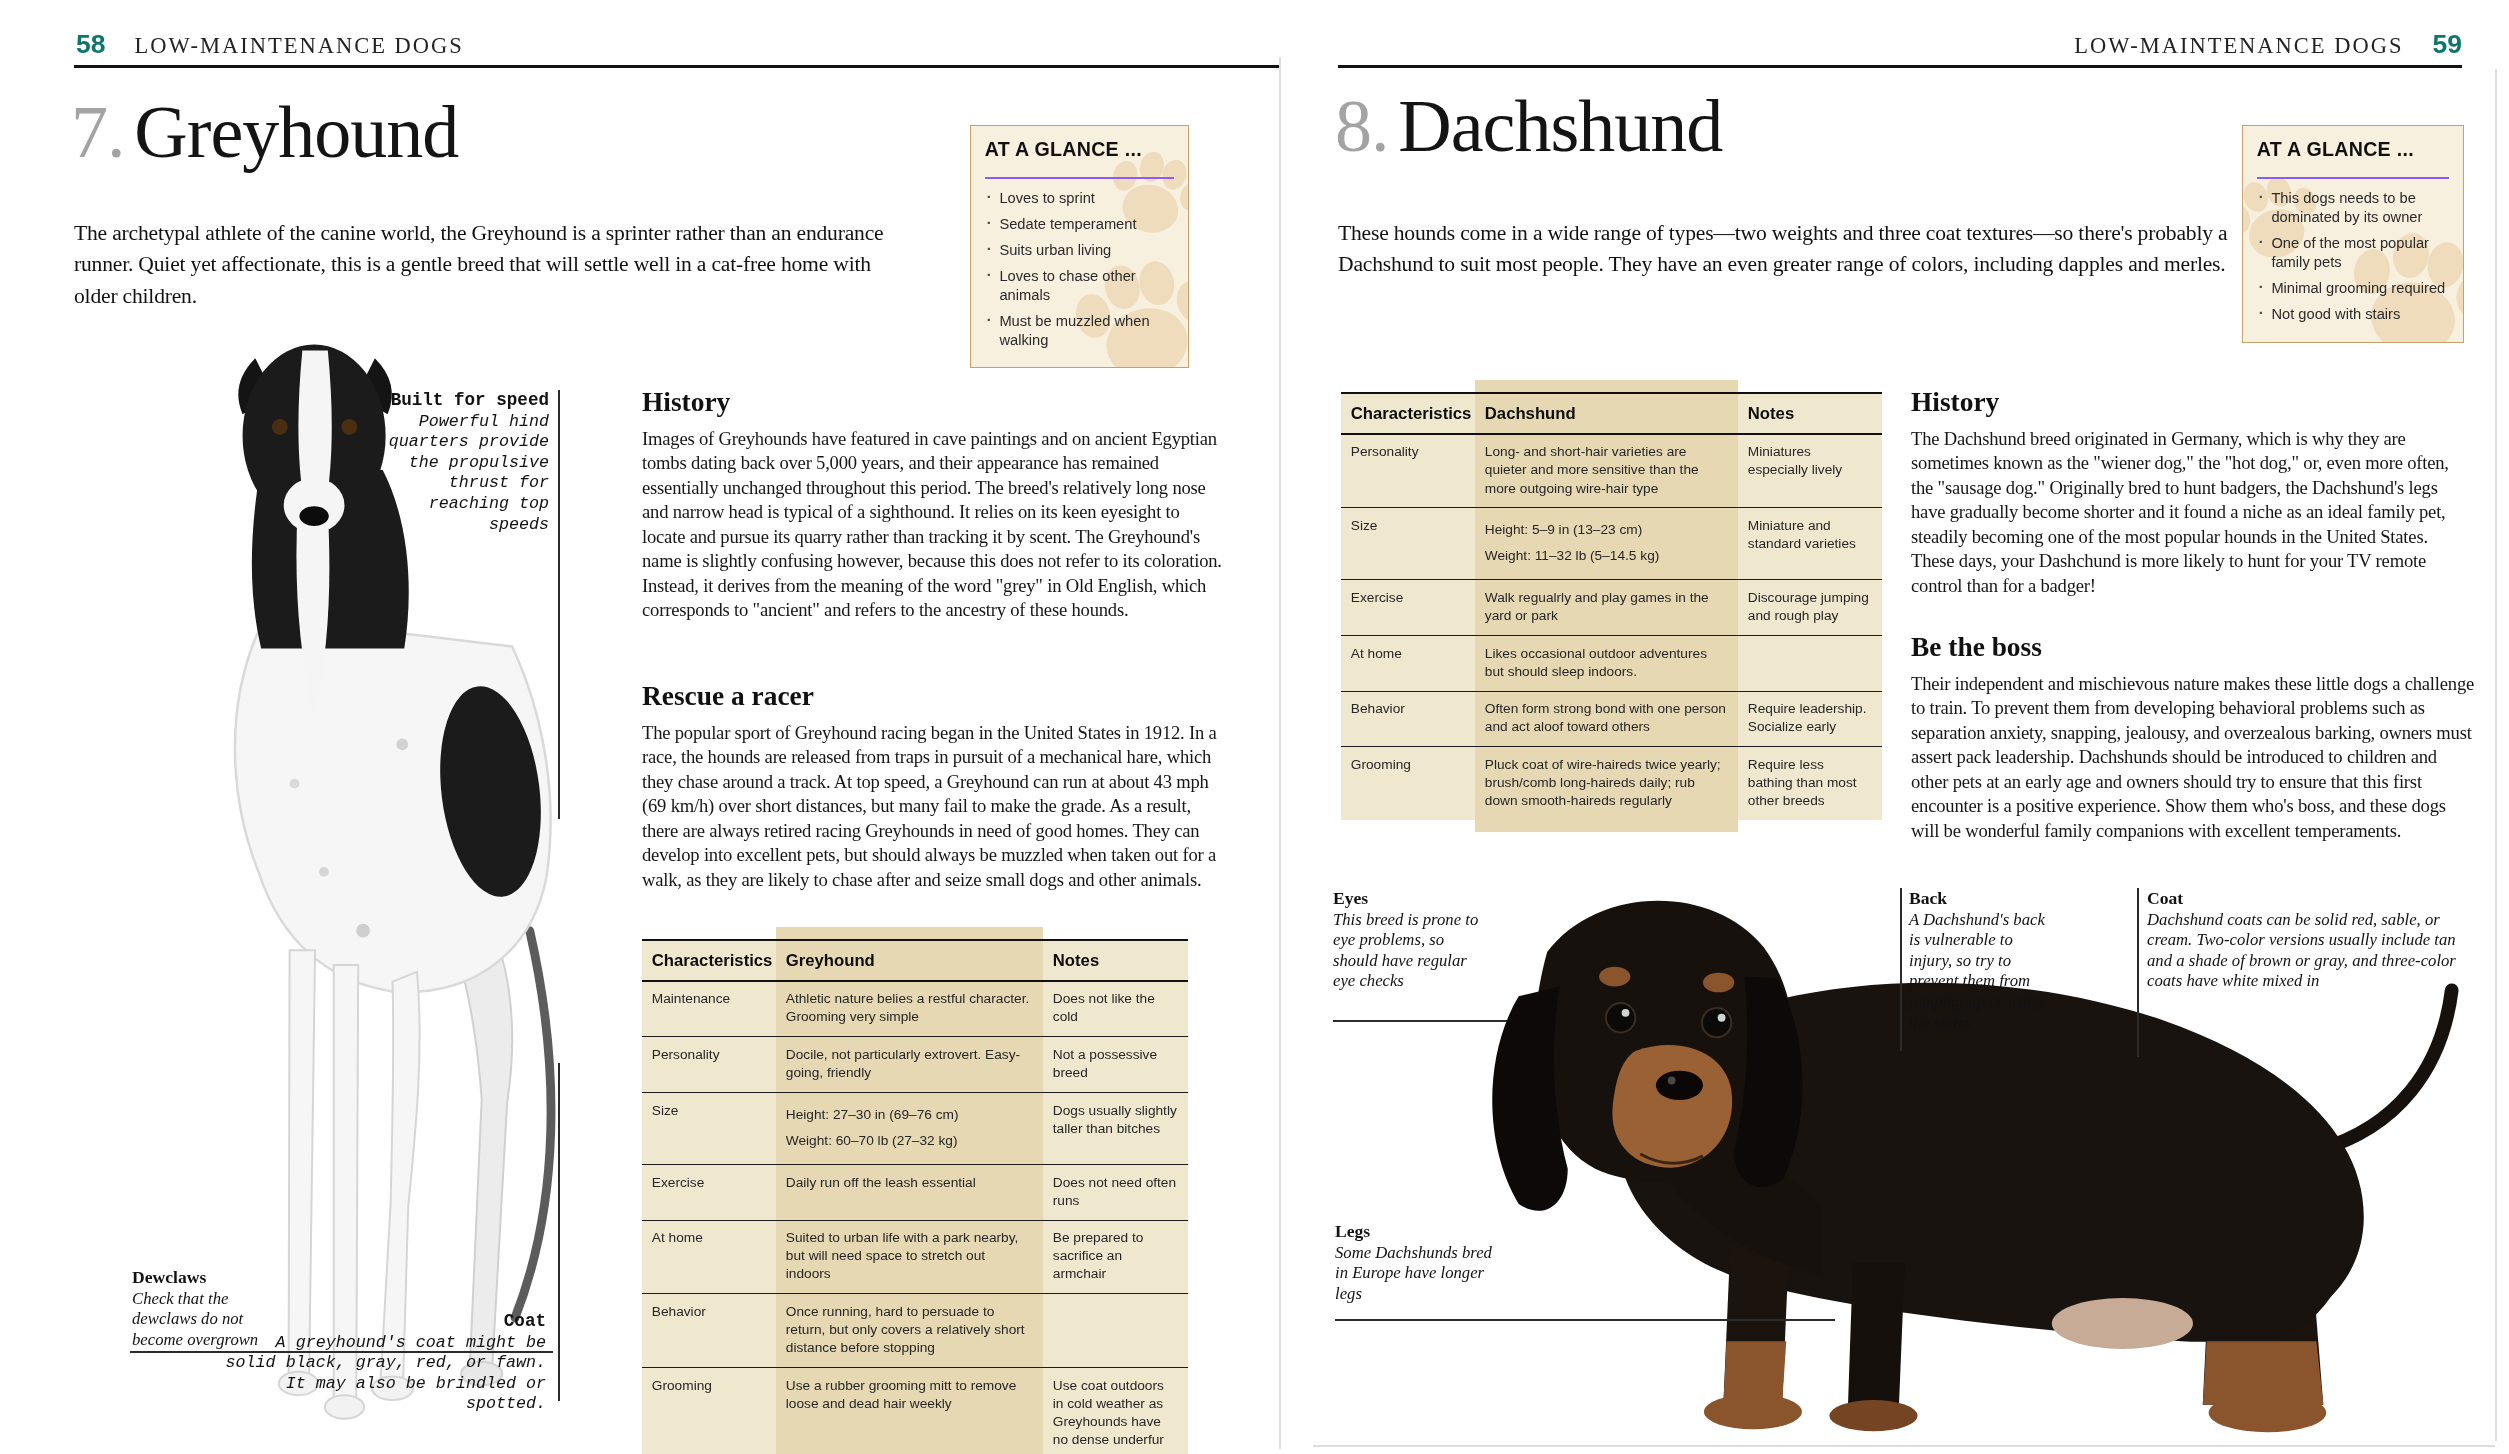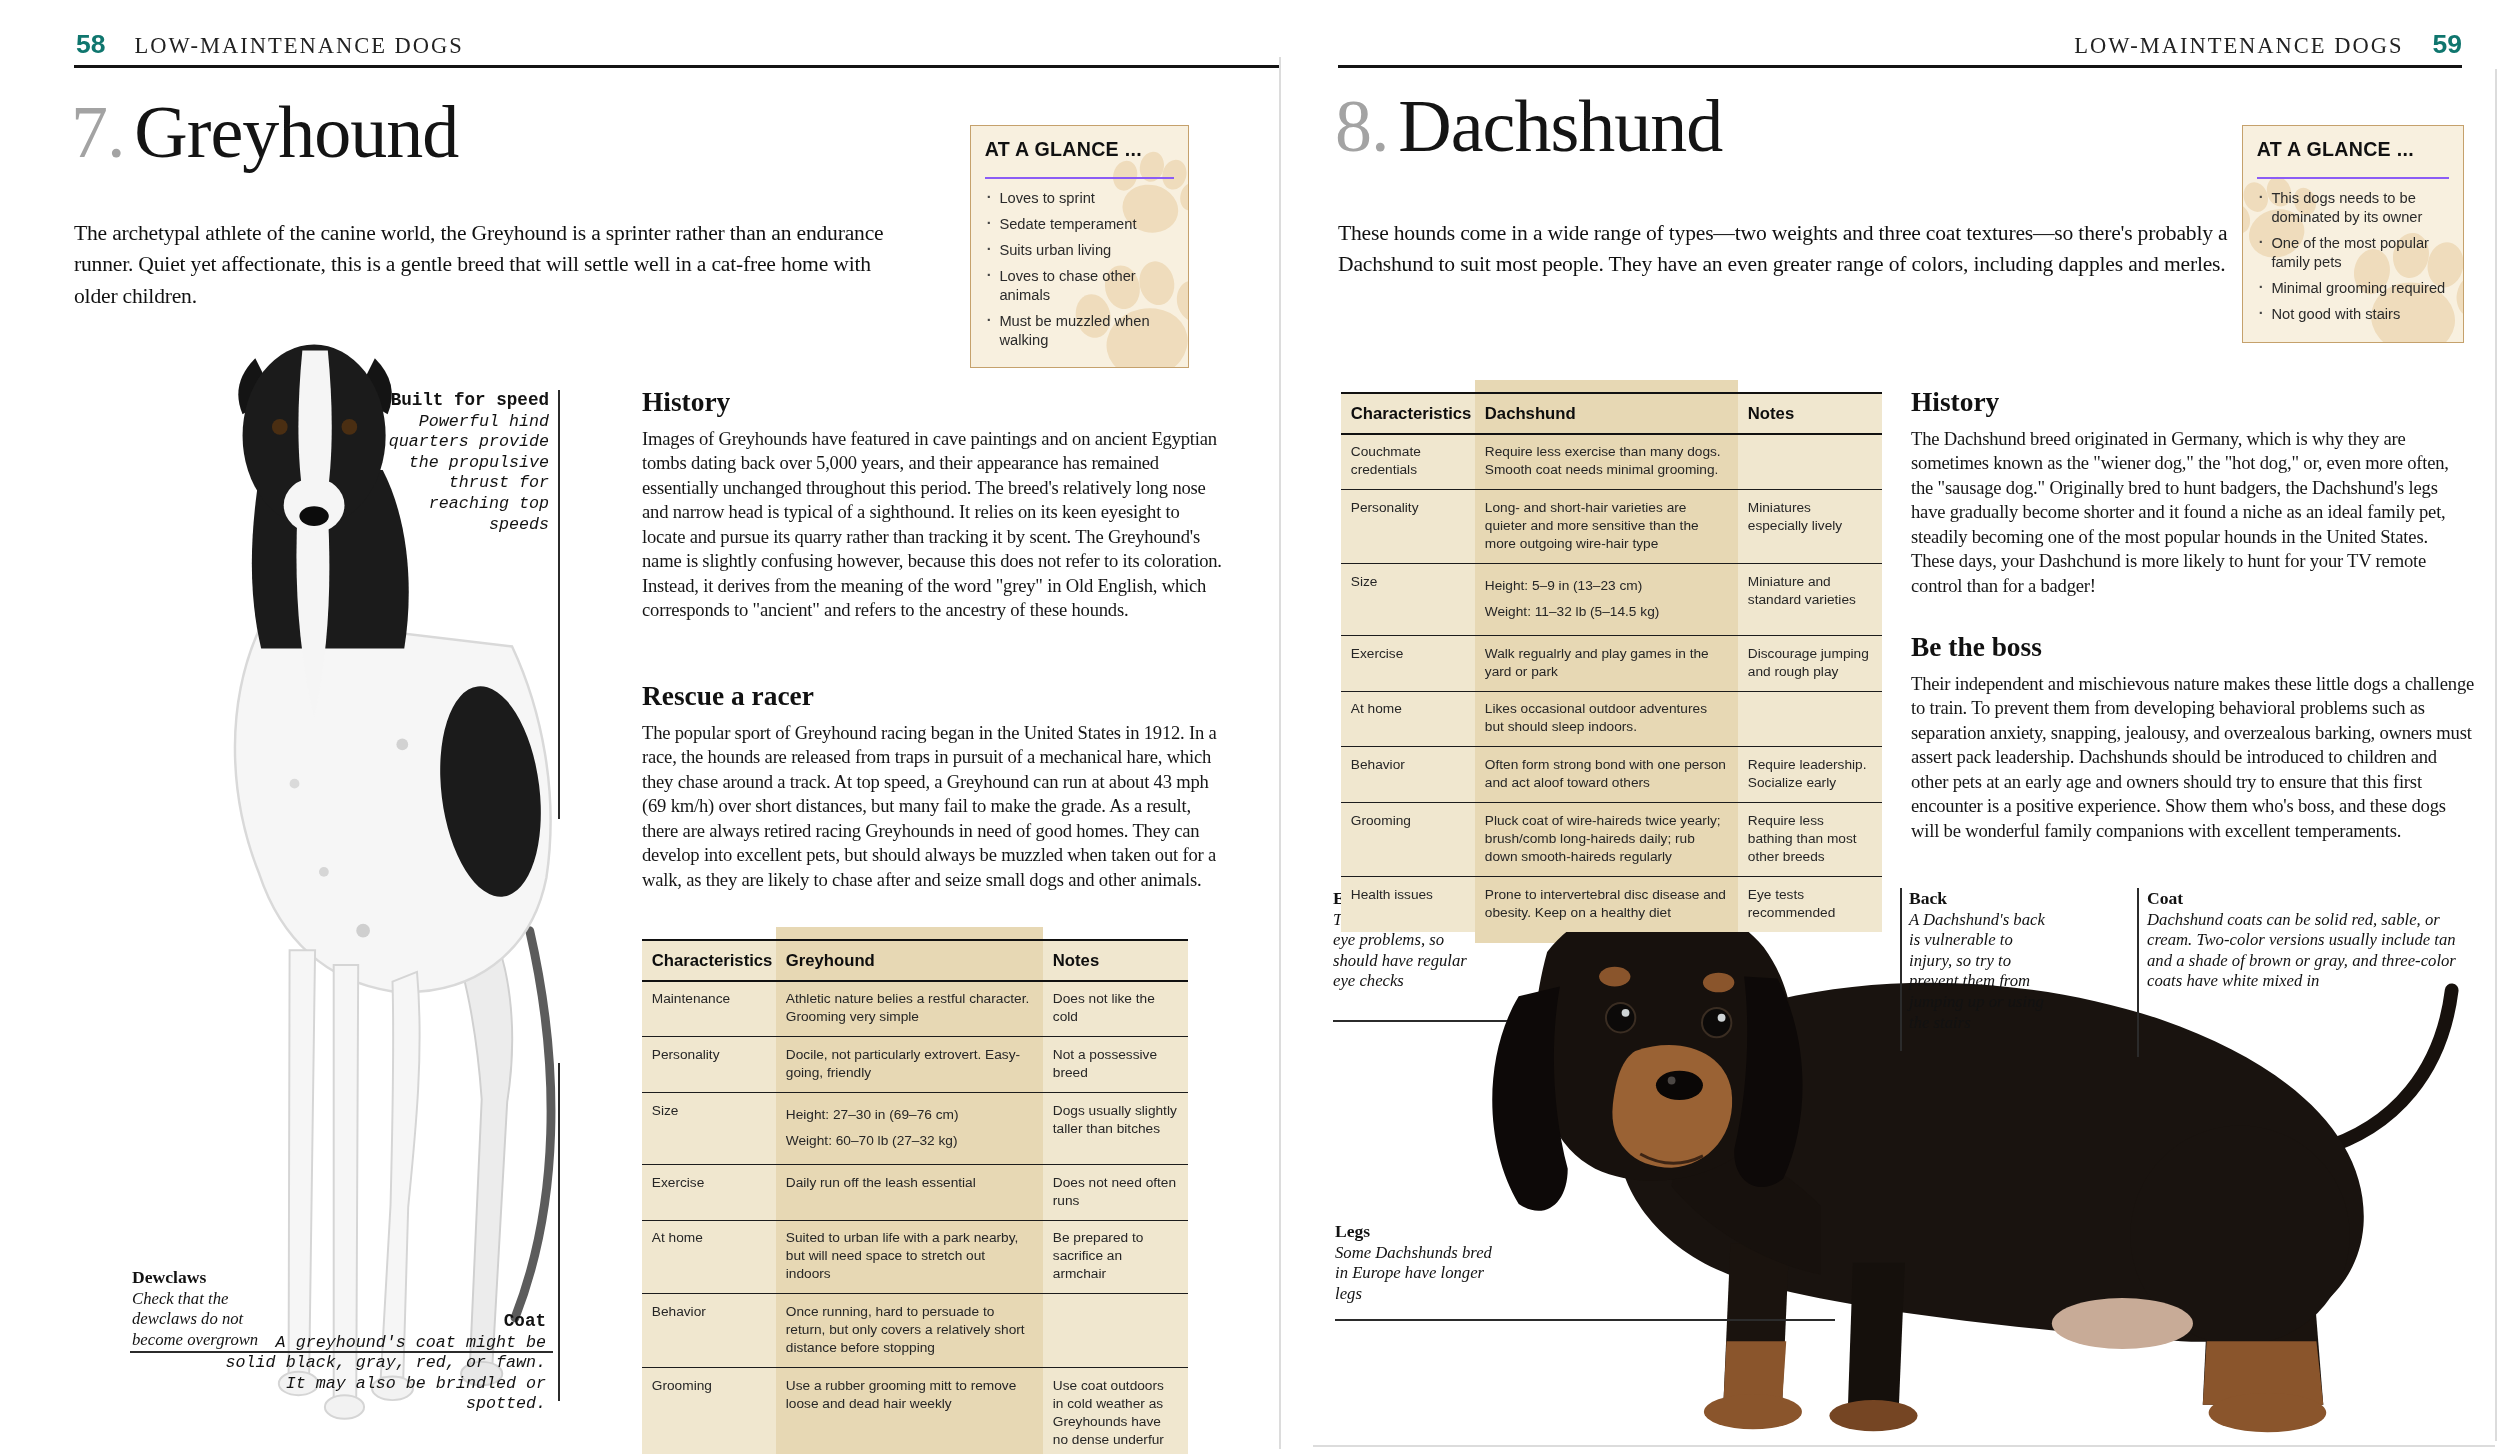--- a/index.html
+++ b/index.html
@@ -263,25 +263,20 @@
         </colgroup>
       <thead>
         <tr>
           <th>Characteristics</th>
           <th>Dachshund</th>
           <th>Notes</th>
         </tr>
       </thead>
       <tbody>
         <tr>
-            <td>Couchmate credentials</td>
-            <td>Require less exercise than many dogs. Smooth coat needs minimal grooming.</td>
-            <td></td>
-          </tr>
-        <tr>
             <td>Personality</td>
             <td>Long- and short-hair varieties are quieter and more sensitive than the more outgoing wire-hair type</td>
             <td>Miniatures especially lively</td>
           </tr>
         <tr>
             <td>Size</td>
             <td class="pre">Height: 5–9 in (13–23 cm)
 Weight: 11–32 lb (5–14.5 kg)</td>
             <td>Miniature and standard varieties</td>
           </tr>
@@ -297,25 +292,20 @@
           </tr>
         <tr>
             <td>Behavior</td>
             <td>Often form strong bond with one person and act aloof toward others</td>
             <td>Require leadership. Socialize early</td>
           </tr>
         <tr>
             <td>Grooming</td>
             <td>Pluck coat of wire-haireds twice yearly; brush/comb long-haireds daily; rub down smooth-haireds regularly</td>
             <td>Require less bathing than most other breeds</td>
-          </tr>
-        <tr>
-            <td>Health issues</td>
-            <td>Prone to intervertebral disc disease and obesity. Keep on a healthy diet</td>
-            <td>Eye tests recommended</td>
           </tr>
       </tbody>
     </table>
   </div>
 
   <div class="section" style="left:1911px;top:387px;width:564px;">
     <h2>History</h2>
     <p>The Dachshund breed originated in Germany, which is why they are sometimes known as the "wiener dog," the "hot dog," or, even more often, the "sausage dog." Originally bred to hunt badgers, the Dachshund's legs have gradually become shorter and it found a niche as an ideal family pet, steadily becoming one of the most popular hounds in the United States. These days, your Dashchund is more likely to hunt for your TV remote control than for a badger!</p>
   </div>
   <div class="section" style="left:1911px;top:632px;width:567px;">

